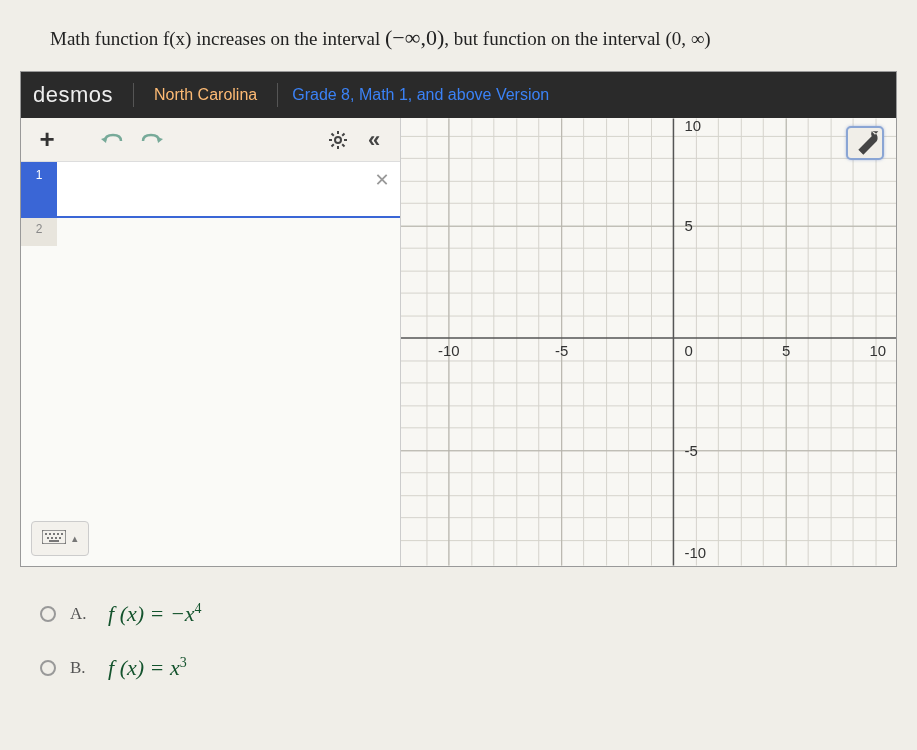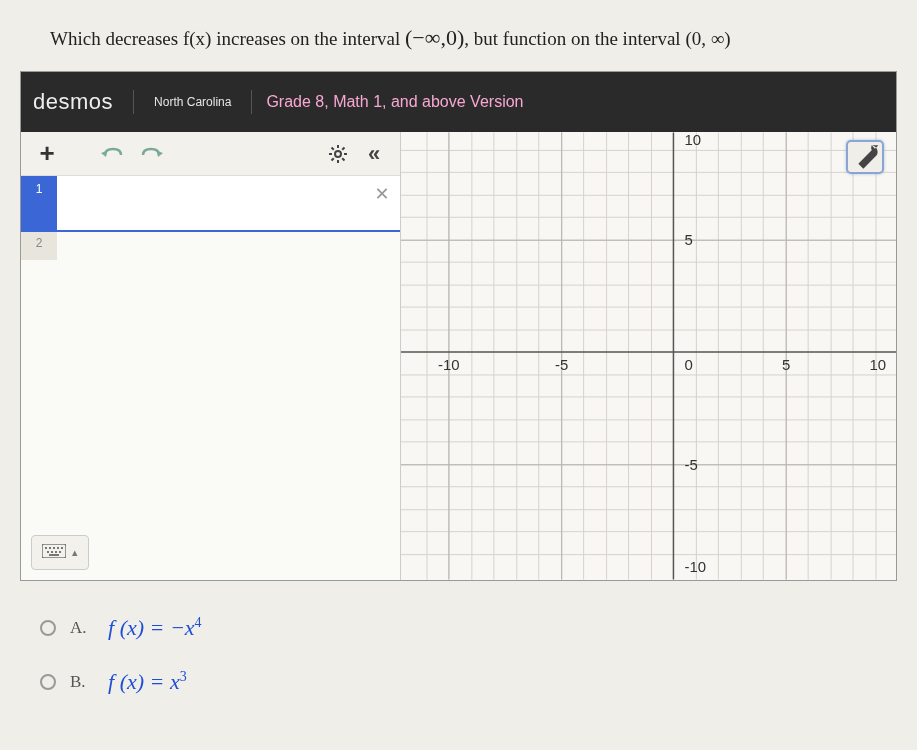--- a/index.html
+++ b/index.html
@@ -18,44 +18,44 @@
     }
     .question .fx { }
     .desmos-container {
       border: 1px solid #999;
     }
     .desmos-header {
       background: #2a2a2a;
       color: #fff;
       display: flex;
       align-items: center;
-      height: 60px;
+      height: 46px;
       padding: 0 12px;
     }
     .desmos-logo {
       font-family: Arial, sans-serif;
       font-size: 22px;
       font-weight: 400;
       letter-spacing: 0.5px;
       color: #eee;
       padding-right: 16px;
     }
     .header-divider {
       width: 1px;
       height: 24px;
       background: #555;
       margin: 0 4px;
     }
     .header-link {
-      color: #e5e5e5;
-      font-size: 12px;
+      color: #fdba74;
+      font-size: 16px;
       padding: 0 16px;
     }
     .header-text {
-      color: #f9a8d4;
+      color: #3b82f6;
       font-size: 16px;
       padding: 0 10px;
     }
     .desmos-body {
       display: flex;
       height: 448px;
       background: #fafaf7;
     }
     .left-panel {
       width: 380px;
@@ -212,34 +212,34 @@
     }
     .answer-label {
       font-size: 17px;
       color: #555;
       font-family: Georgia, serif;
       min-width: 24px;
     }
     .answer-formula {
       font-size: 22px;
       font-family: Georgia, serif;
-      color: #1d4ed8;
+      color: #14532d;
       font-style: italic;
     }
     .answer-formula sup { font-size: 14px; font-style: normal; }
     .minor-line { stroke: #d5d3cc; stroke-width: 1; }
     .major-line { stroke: #b5b3ab; stroke-width: 1; }
     .axis-line { stroke: #555; stroke-width: 1.5; }
     .axis-label { fill: #333; font-size: 15px; font-family: Arial; }
   </style>
 </head>
 <body>
 
 <div class="question">
-  <span>Which decreases </span><span class="fx">f(x)</span><span> increases on the interval </span><span style="font-size:22px">(−∞,0)</span><span>, but function on the interval </span><span style="font-size:19px">(0, ∞)</span>
+  <span>Math function </span><span class="fx">f(x)</span><span> increases on the interval </span><span style="font-size:22px">(−∞,0)</span><span>, but function on the interval </span><span style="font-size:19px">(0, ∞)</span>
 </div>
 
 <div class="desmos-container">
   <div class="desmos-header">
     <div class="desmos-logo">desmos</div>
     <div class="header-divider"></div>
     <div class="header-link">North Carolina</div>
     <div class="header-divider"></div>
     <div class="header-text">Grade 8, Math 1, and above Version</div>
   </div>

